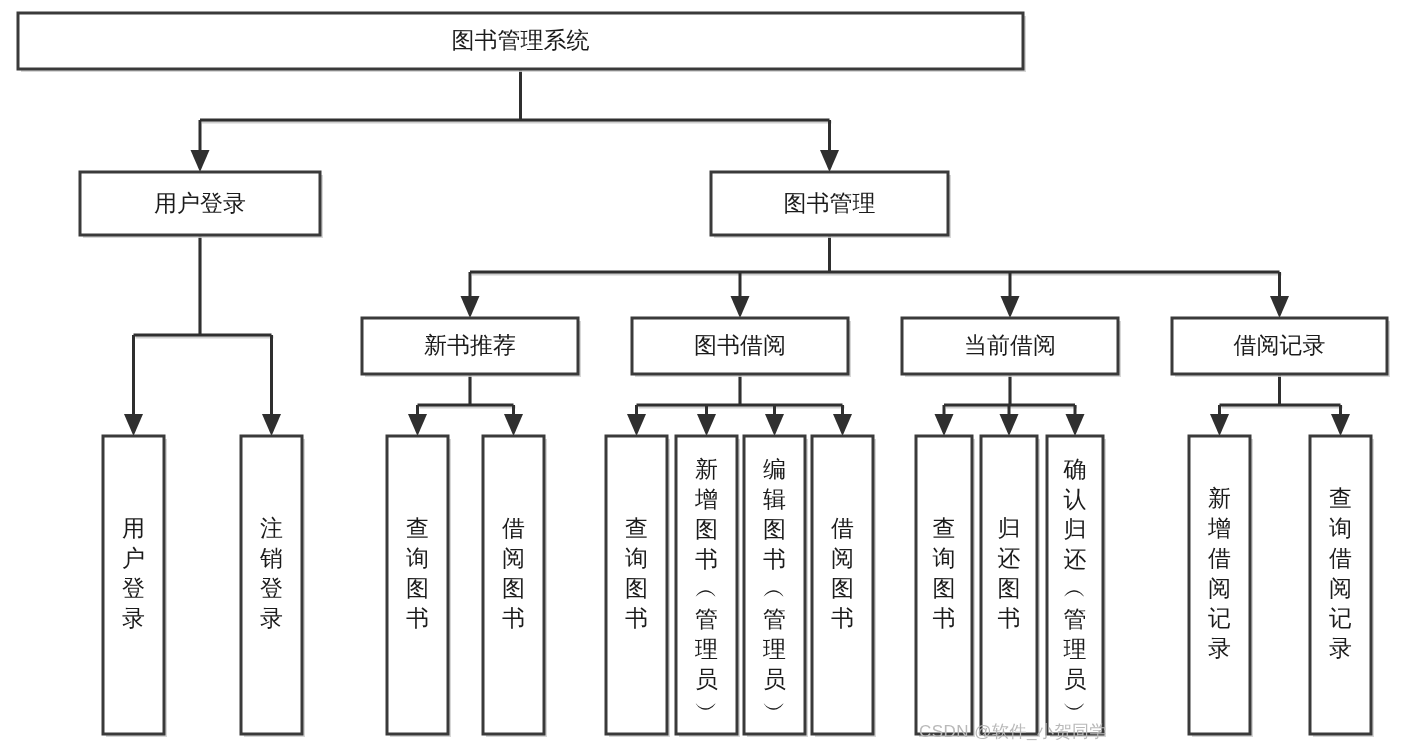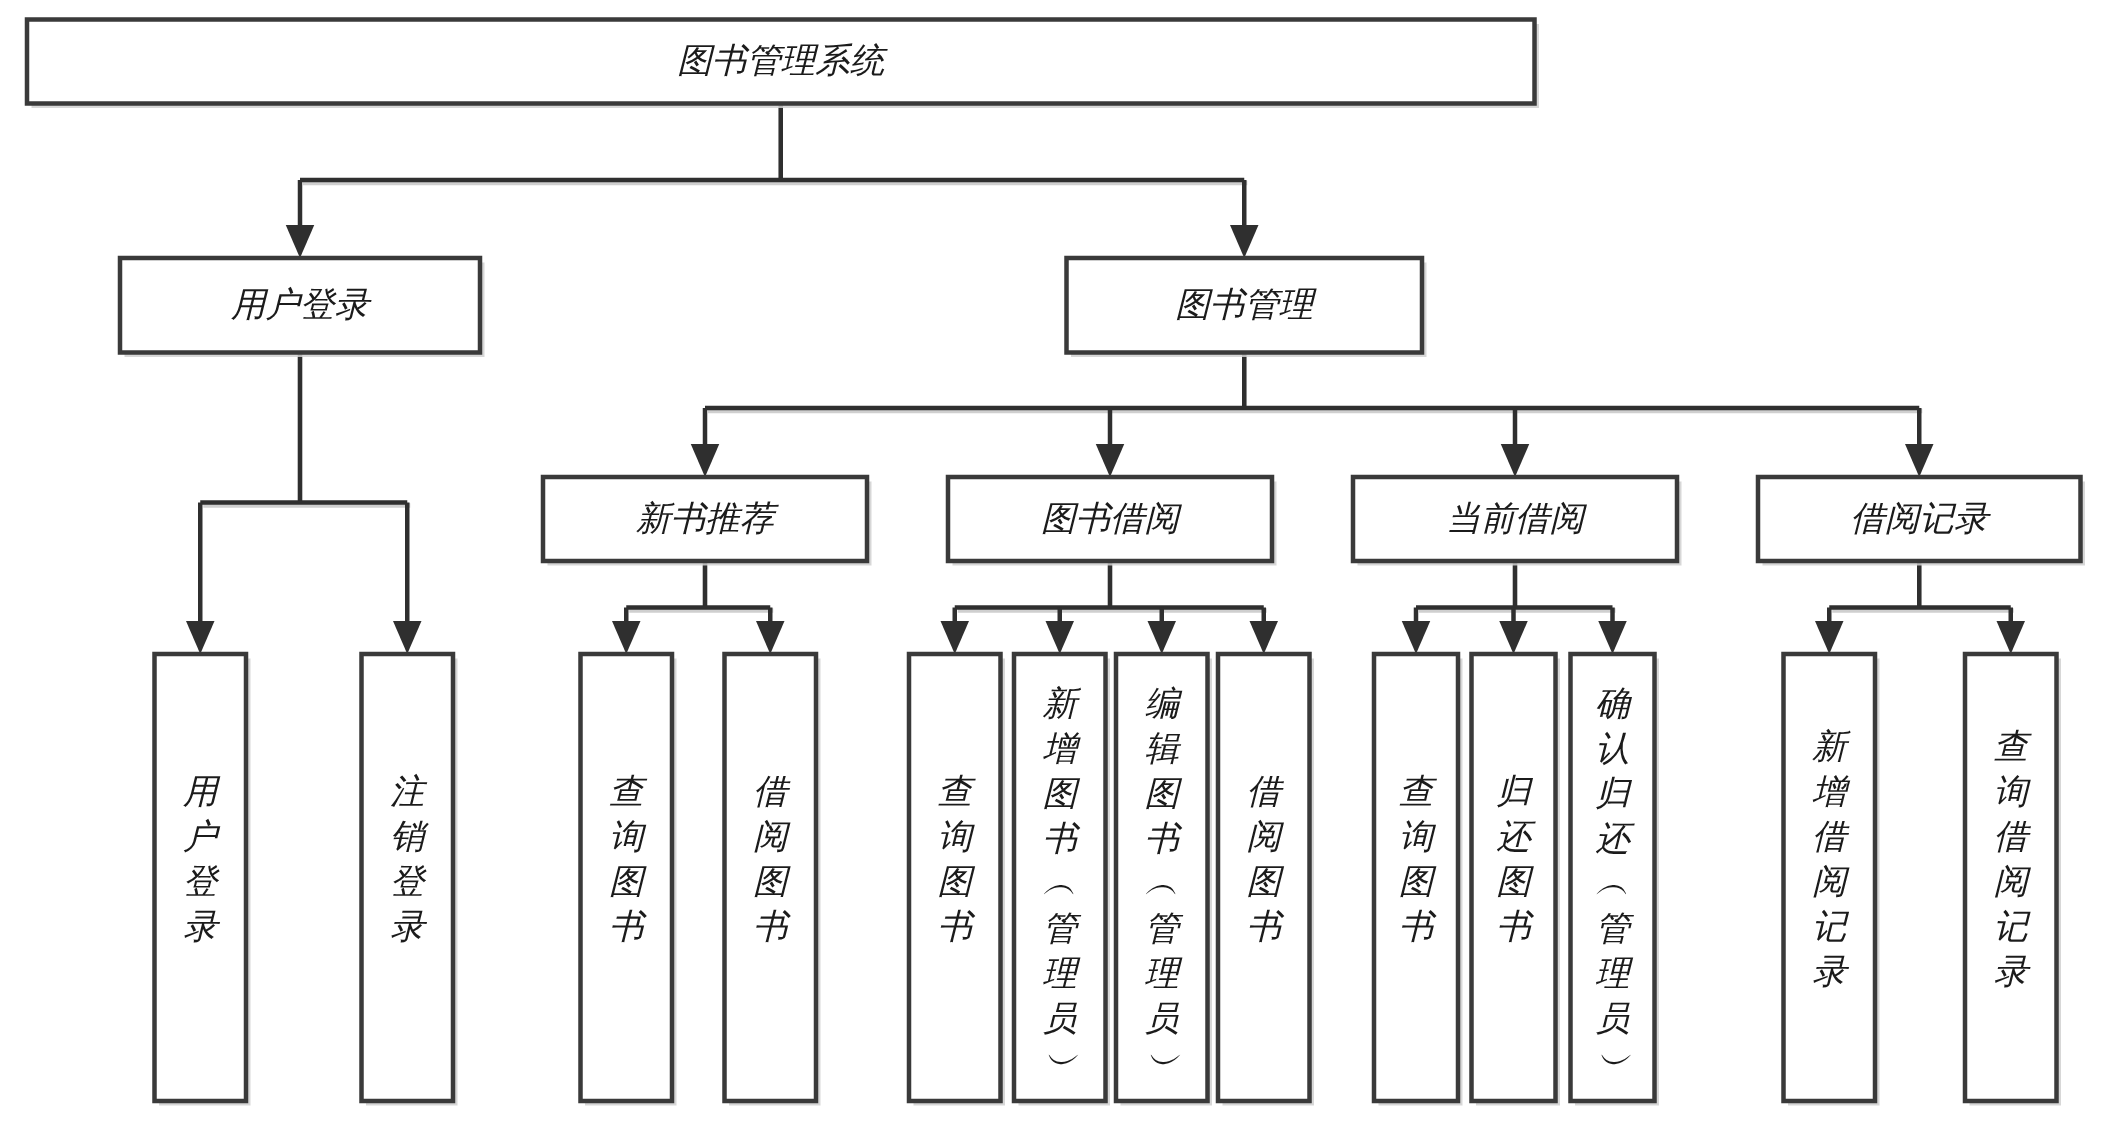--- a/index.html
+++ b/index.html
@@ -12,21 +12,20 @@
     width: 1405px;
     height: 747px;
     font-family: "Liberation Sans", "DejaVu Sans", sans-serif;
     overflow: hidden;
     position: relative;
   }
   #diagram-root {
     position: relative;
     width: 1115px;
     height: 747px;
-    font-style: italic;
   }
   svg.diagram-canvas {
     position: absolute;
     top: 0;
     left: 0;
     width: 1405px;
     height: 747px;
     display: block;
   }
   .node-box {
@@ -255,13 +254,14 @@
           <rect class="node-box" x="1189" y="436" width="61" height="298"></rect>
           <text class="node-label label-vertical" x="1219.5" y="499.5"><tspan x="1219.5" dy="0">新</tspan><tspan x="1219.5" dy="30">增</tspan><tspan x="1219.5" dy="30">借</tspan><tspan x="1219.5" dy="30">阅</tspan><tspan x="1219.5" dy="30">记</tspan><tspan x="1219.5" dy="30">录</tspan></text>
         </g>
         <g>
           <rect class="node-box-shadow" x="1313" y="439" width="61" height="298"></rect>
           <rect class="node-box" x="1310" y="436" width="61" height="298"></rect>
           <text class="node-label label-vertical" x="1340.5" y="499.5"><tspan x="1340.5" dy="0">查</tspan><tspan x="1340.5" dy="30">询</tspan><tspan x="1340.5" dy="30">借</tspan><tspan x="1340.5" dy="30">阅</tspan><tspan x="1340.5" dy="30">记</tspan><tspan x="1340.5" dy="30">录</tspan></text>
         </g>
       </g>
   </svg>
+  <div class="watermark">CSDN @软件_小贺同学</div>
 </div>
 
 </body></html>

